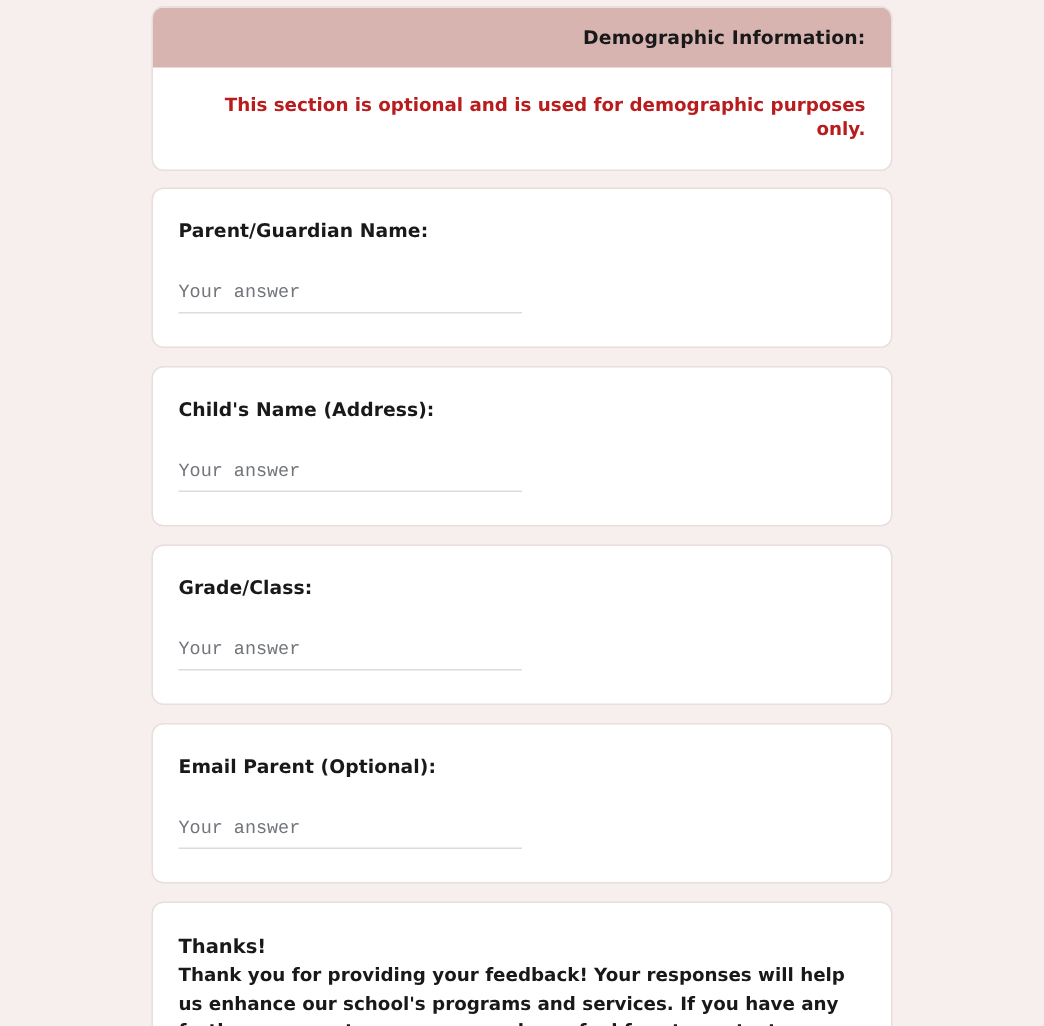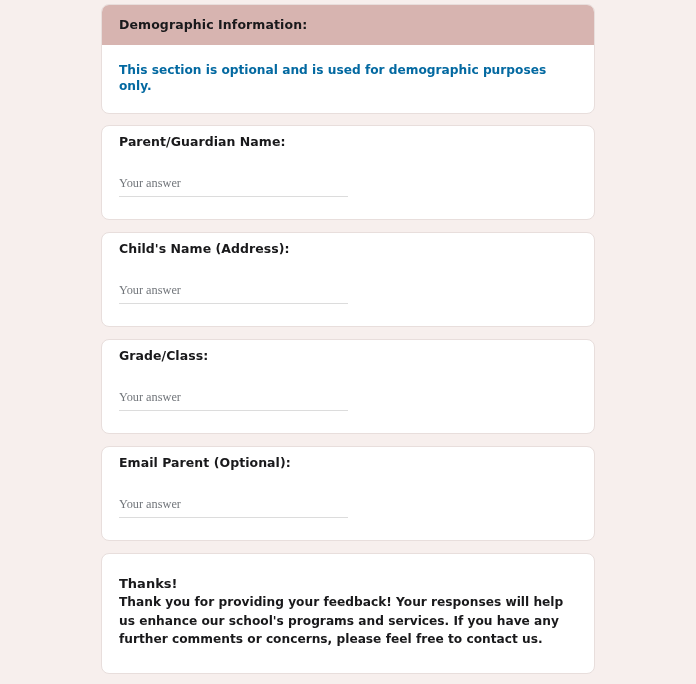--- a/index.html
+++ b/index.html
@@ -23,64 +23,65 @@
     background: #ffffff;
     border: 1px solid #e8dedc;
     border-radius: 8px;
     box-sizing: border-box;
     width: 494px;
     overflow: hidden;
   }
   
   .card-header-section {
     margin-bottom: 11px;
+    text-align: right;
   }
   .section-header-bar {
     background: #d7b4b0;
     padding: 12px 17px 13px 17px;
   }
   .section-header-title {
     font-family: "DejaVu Sans", sans-serif;
     font-size: 12.5px;
     font-weight: bold;
     color: #19191b;
     letter-spacing: 0.1px;
     line-height: 15px;
   }
   .section-header-body {
     padding: 17px 17px 19px 17px;
   }
   .section-header-desc {
     font-family: "DejaVu Sans", sans-serif;
     font-size: 12.2px;
     font-weight: bold;
-    color: #0369a1;
+    color: #b91c1c;
     line-height: 16px;
   }
   
   .card-question {
     margin-bottom: 12px;
-    padding: 8px 17px 22px 17px;
+    padding: 20px 17px 22px 17px;
   }
   .question-label {
     font-family: "DejaVu Sans", sans-serif;
     font-size: 12.5px;
     font-weight: bold;
     color: #19191b;
     line-height: 16px;
     letter-spacing: 0.05px;
     margin-bottom: 26px;
   }
   .answer-field {
     width: 229px;
     border-bottom: 1px solid #dcdcdc;
     padding-bottom: 5px;
   }
   .answer-placeholder {
-    font-family: Liberation Serif, serif;
+    font-family: Liberation Mono, monospace;
     font-size: 12.3px;
     font-weight: normal;
     color: #72767b;
     line-height: 15px;
     white-space: nowrap;
   }
   
   .card-thanks {
     padding: 21px 17px 24px 17px;
   }

